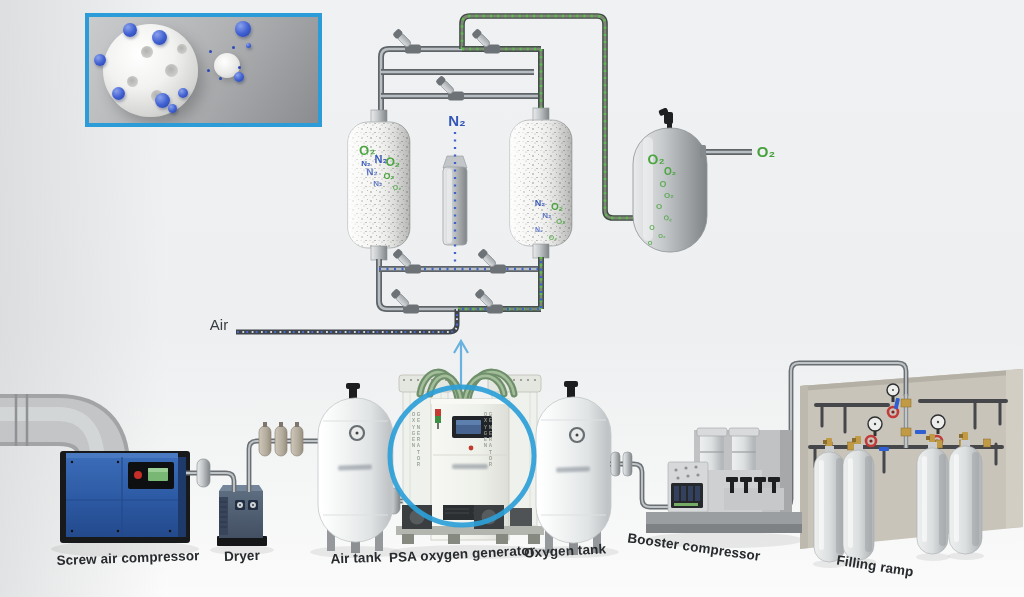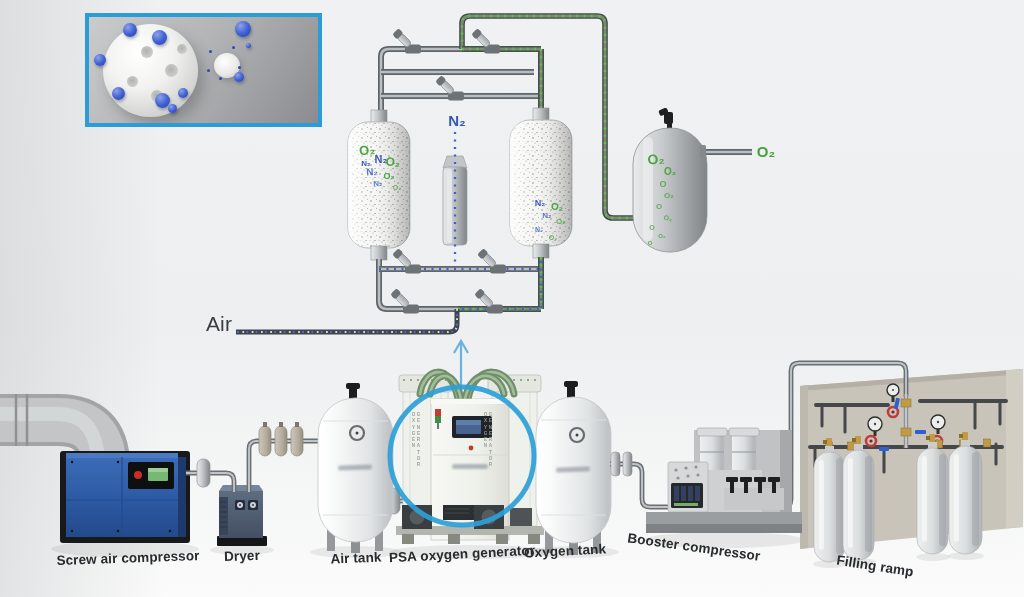--- a/index.html
+++ b/index.html
@@ -23,21 +23,21 @@
   .gcore{fill:none;stroke:#7c8a74;stroke-width:2.8;stroke-linejoin:round;}
   .gdash{fill:none;stroke:#5ebf4e;stroke-width:2.6;stroke-dasharray:2 5.2;}
   .bdash{fill:none;stroke:#3f63cc;stroke-width:2.3;stroke-dasharray:2 5.5;}
   .abase{fill:none;stroke:#41454a;stroke-width:5;stroke-linejoin:round;}
   .adw{fill:none;stroke:#cfd9e4;stroke-width:2;stroke-dasharray:1.8 7.5;}
   .adb{fill:none;stroke:#4a6fd0;stroke-width:2;stroke-dasharray:1.8 7.5;stroke-dashoffset:4;}
   .hose{fill:none;stroke:#6f8f6a;stroke-width:7;stroke-linecap:round;}
   .hosel{fill:none;stroke:#a3bd9b;stroke-width:2.6;stroke-linecap:round;}
   
   .lbl{position:absolute;font-weight:600;font-size:13.5px;color:#282b2d;white-space:nowrap;letter-spacing:.1px;}
-  .lbl-air{font-weight:500;font-size:21px;color:#3a3e41;}
+  .lbl-air{font-weight:500;font-size:15px;color:#3a3e41;}
   .lbl-n2{font-weight:700;font-size:15px;color:#3456b8;}
   .lbl-o2{font-weight:700;font-size:15px;color:#46a13c;}
   .mol{position:absolute;font-weight:700;line-height:1;white-space:nowrap;}
   .mol.g{color:#4aa53f;}
   .mol.b{color:#3859ba;}
   .mol.faint{opacity:.8;}
   .smudge{position:absolute;height:5px;border-radius:2px;background:#737d88;opacity:.5;filter:blur(1.1px);}
   .vtext{position:absolute;writing-mode:vertical-lr;text-orientation:upright;
          font-weight:700;font-size:4.6px;color:#979d91;letter-spacing:1.3px;opacity:.95;}
   

